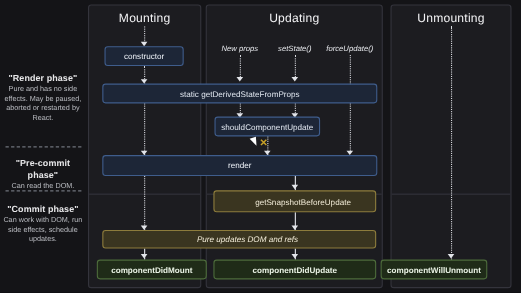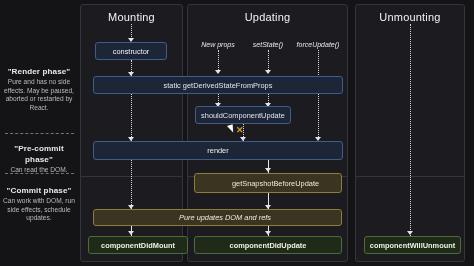--- a/index.html
+++ b/index.html
@@ -209,18 +209,18 @@
   <div class="node blue" style="left:93px; top:141px; width:250px; height:19px;">render</div>
 
   <div class="node olive" style="left:194px; top:173px; width:148px; height:20px;">getSnapshotBeforeUpdate</div>
 
   <div class="node olive ital" style="left:93px; top:209px; width:249px; height:17px;">Pure updates DOM and refs</div>
 
   <div class="node green" style="left:88px; top:236px; width:100px; height:18px;">componentDidMount</div>
 
   <div class="node green" style="left:194px; top:236px; width:148px; height:18px;">componentDidUpdate</div>
 
-  <div class="node green" style="left:364px; top:236px; width:97px; height:18px;">componentWillUnmount</div>
+  <div class="node green" style="left:346px; top:236px; width:97px; height:18px;">componentWillUnmount</div>
 
   <div id="cursor" style="left:228px; top:125px;"></div>
   <div id="x-marker" style="left:236px; top:126px;">✕</div>
 
 </div>
 
 </body></html>

